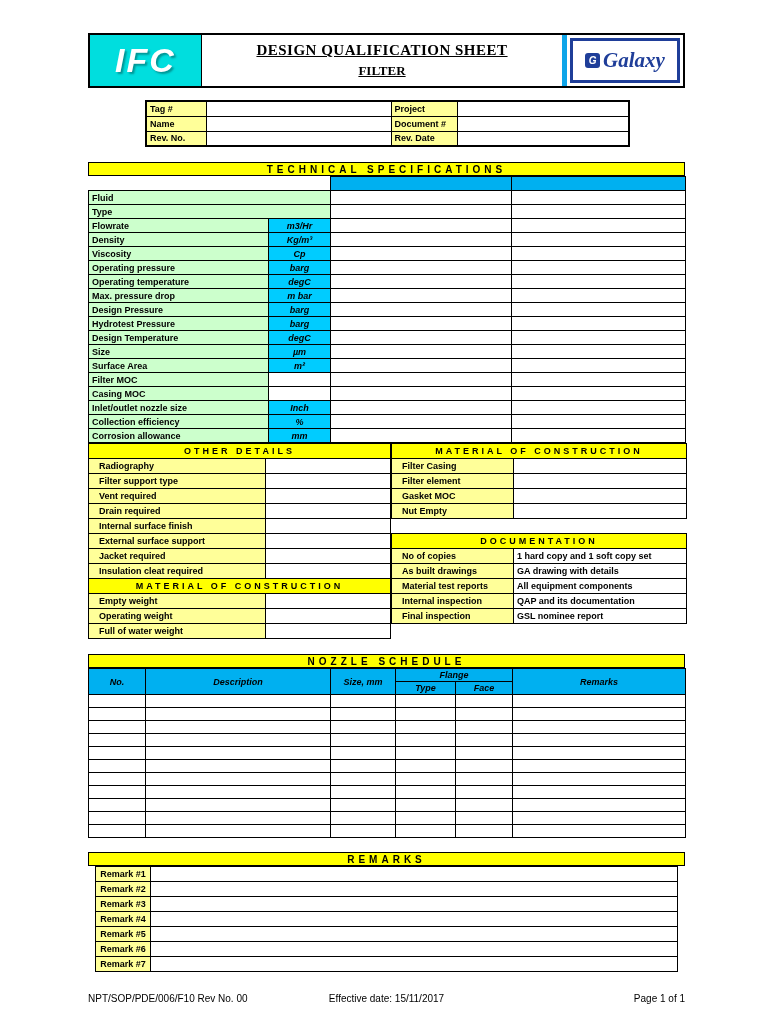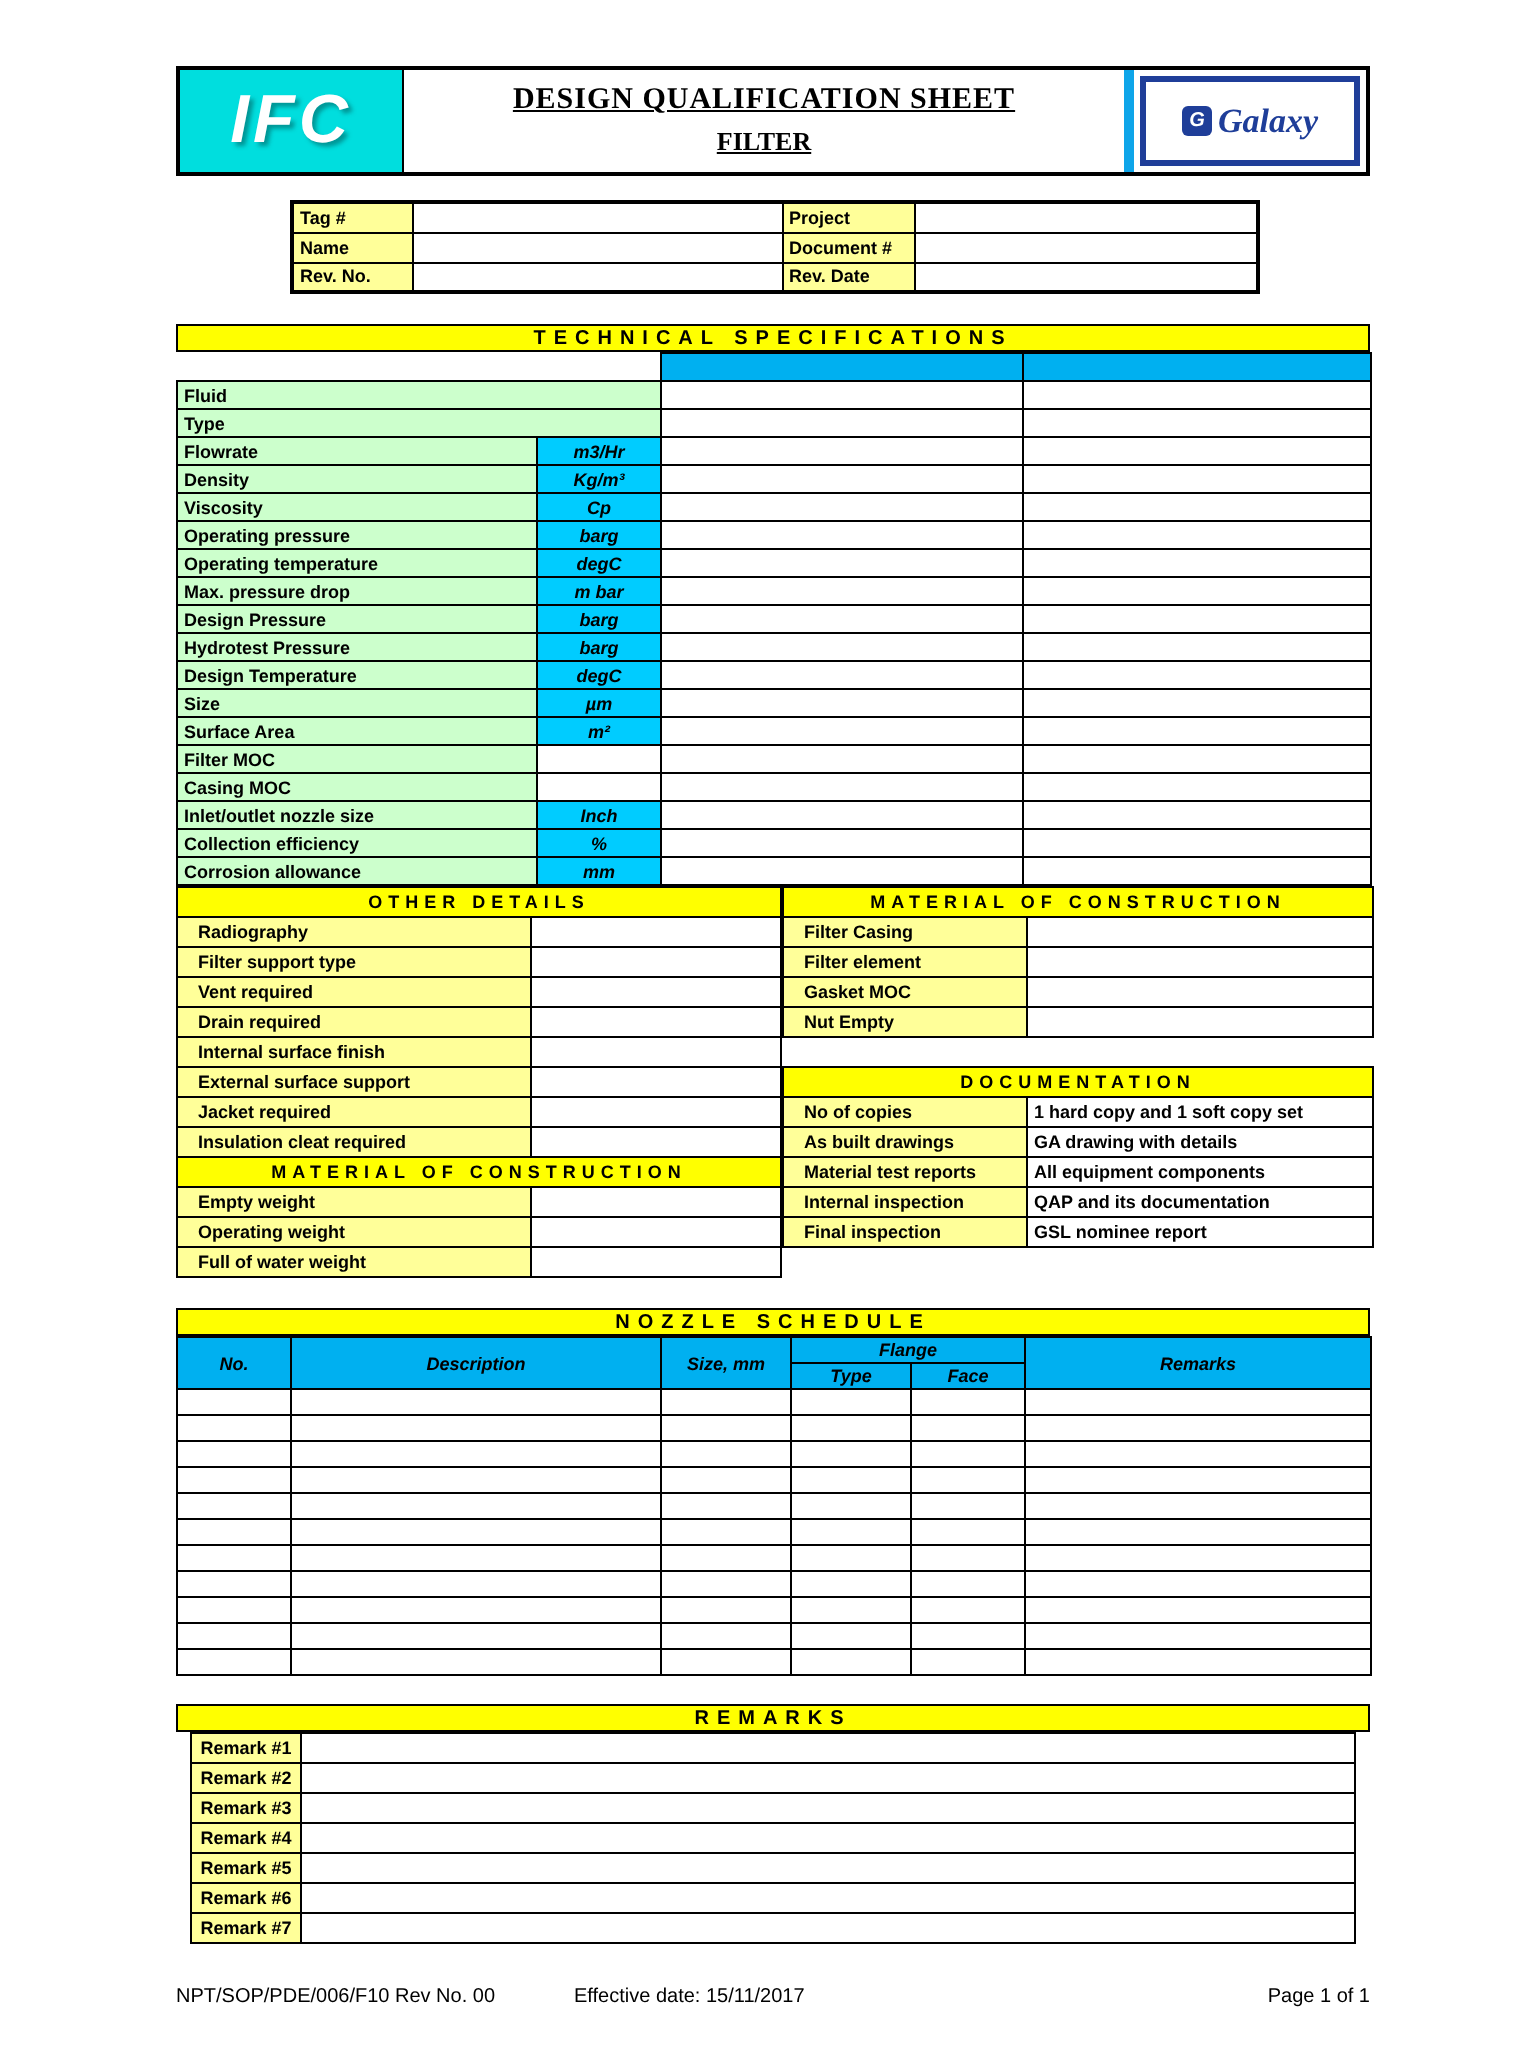--- a/index.html
+++ b/index.html
@@ -28,21 +28,21 @@
            text-decoration:underline; letter-spacing:.5px; }
   .subtitle { font-family:"Liberation Serif", serif; font-weight:bold; font-size:13px;
               text-decoration:underline; }
   .brand-cell { width:116px; display:flex; align-items:center; justify-content:center; padding:3px; }
   .brand-box { border:3px solid #1f3e99; width:100%; height:100%; background:#fff;
                display:flex; align-items:center; justify-content:center; gap:3px; }
   .brand-emblem { width:15px; height:15px; background:#1f3e99; color:#fff; border-radius:3px;
                   font-size:10px; font-weight:bold; font-style:italic;
                   display:inline-flex; align-items:center; justify-content:center; }
   .brand-text { color:#1f3e99; font-family:"Liberation Serif", serif; font-style:italic;
-                font-weight:bold; font-size:17px; }
+                font-weight:bold; font-size:21px; }
 
   
   .info-table { margin:12px 0 0 57px; width:483px; border:2px solid #000; }
   .info-table td.lbl { background:#ffff99; }
   .info-table td { height:15px; }
 
   
   .bar { border:1px solid #000; background:#ffff00; height:14px; display:flex;
          align-items:center; justify-content:center; font-size:10px; font-weight:bold;
          letter-spacing:4px; }
@@ -69,21 +69,21 @@
   .nozzle-table td.nh { background:#00b0f0; font-style:italic; }
 
   
   .remarks-table { margin-left:7px; width:582px; }
   .remarks-table td { height:15px; }
   .remarks-table td.lbl { background:#ffff99; text-align:center; padding:0 1px; }
 
   
   .footer { position:absolute; left:88px; top:993px; width:597px; display:flex; font-size:10px; }
   .footer span { flex:1; }
-  .footer .c { text-align:left; }
+  .footer .c { text-align:center; }
   .footer .r { text-align:right; }
 </style>
 </head>
 <body>
 
 <div class="sheet">
 
   <div class="header-box">
     <div class="logo-cell">
       <span class="ifc-text">IFC</span>

